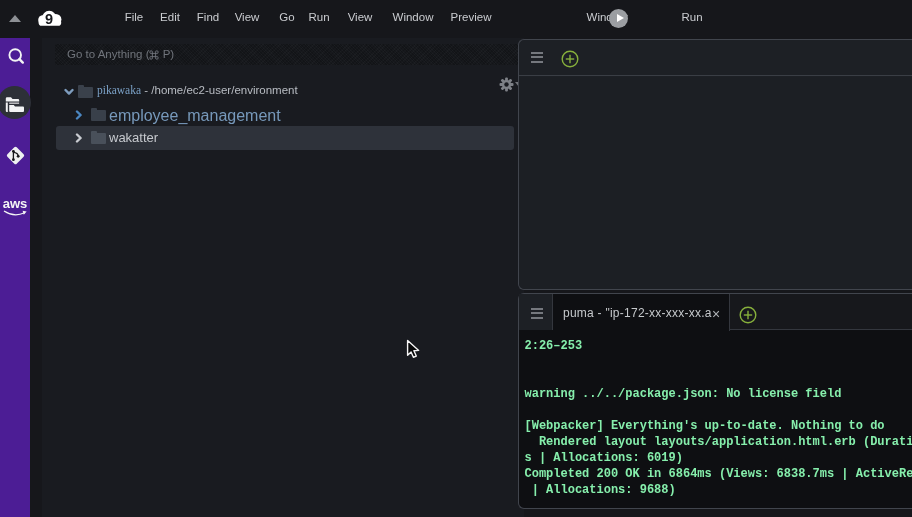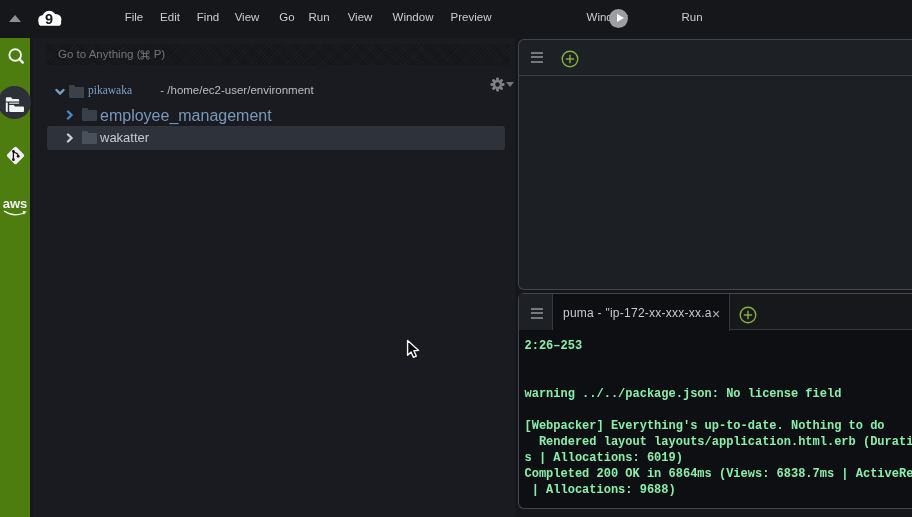--- a/index.html
+++ b/index.html
@@ -31,21 +31,21 @@
   <span class="menu" style="left:312px;">View</span>
   <span class="menu" style="left:365px;">Window</span>
   <span class="menu" style="left:423px;">Preview</span>
   <span class="menu" style="left:559px;">Window</span>
 
   <div class="abs" style="left:609px;top:9px;width:19px;height:19px;border-radius:50%;background:#9b9ea2;"></div>
   <div class="abs" style="left:617px;top:14px;width:0;height:0;border-top:4.5px solid transparent;border-bottom:4.5px solid transparent;border-left:7px solid #fff;"></div>
   <span class="menu" style="left:644px;">Run</span>
 </div>
 
-<div class="abs" id="iconstrip" style="left:0;top:38px;width:30px;height:479px;background:#4d7c0f;">
+<div class="abs" id="iconstrip" style="left:0;top:38px;width:30px;height:479px;background:#4c1d95;">
 
   <svg class="abs" style="left:7px;top:9px;" width="18" height="18" viewBox="0 0 18 18">
     <circle cx="8.2" cy="8" r="5.8" fill="none" stroke="#f2f3f4" stroke-width="1.9"></circle>
     <line x1="12.4" y1="12.2" x2="15.8" y2="15.6" stroke="#f2f3f4" stroke-width="2.4" stroke-linecap="round"></line>
   </svg>
 
   <div class="abs" style="left:-2px;top:48px;width:33px;height:33px;border-radius:50%;background:#2d3037;"></div>
   <svg class="abs" style="left:4.5px;top:58px;" width="20" height="17" viewBox="0 0 20 17">
     <path d="M0.8 2.6 Q0.8 1.3 2.1 1.3 L6 1.3 L7.5 3 L13 3 Q14.2 3 14.2 4.2 L14.2 5.6 L0.8 5.6 Z" fill="#f2f3f4"></path>
     <path d="M0.8 6.6 L2.8 6.6 L2.8 16 L1.8 16 Q0.8 16 0.8 15 Z" fill="#f2f3f4"></path>
@@ -62,21 +62,21 @@
     <circle cx="13.2" cy="11.3" r="1.4" fill="#16171b"></circle>
   </svg>
 
   <div class="abs" style="left:0;top:158px;width:30px;text-align:center;color:#f4f5f5;font-size:13px;font-weight:bold;">aws</div>
   <svg class="abs" style="left:3px;top:172px;" width="25" height="8" viewBox="0 0 25 8">
     <path d="M1 1 Q11 7.5 21.5 2.8" fill="none" stroke="#f4f5f5" stroke-width="1.2"></path>
     <path d="M19.6 0.8 L23.6 1.4 L20.8 4.8 Z" fill="#f4f5f5"></path>
   </svg>
 </div>
 
-<div class="abs" id="filepanel" style="left:33px;top:38px;width:482px;height:479px;background:#191b20;">
+<div class="abs" id="filepanel" style="left:42px;top:38px;width:482px;height:479px;background:#191b20;">
 
   <div class="abs" style="left:13px;top:6px;width:464px;height:21px;background:#17191d;background-image:repeating-linear-gradient(45deg,rgba(0,0,0,0.2) 0 1px,transparent 1px 2px),repeating-linear-gradient(135deg,rgba(255,255,255,0.022) 0 1px,transparent 1px 3px);border-radius:2px;color:#70747b;font-size:11.5px;line-height:21px;padding-left:12px;">Go to Anything (<svg width="10" height="10" viewBox="0 0 14 14" style="vertical-align:-1.5px;">
         <g fill="none" stroke="#70747b" stroke-width="1.3">
           <rect x="4.7" y="4.7" width="4.6" height="4.6"></rect>
           <circle cx="3" cy="3" r="1.9"></circle>
           <circle cx="11" cy="3" r="1.9"></circle>
           <circle cx="3" cy="11" r="1.9"></circle>
           <circle cx="11" cy="11" r="1.9"></circle>
         </g>
       </svg> P)</div>
@@ -96,21 +96,21 @@
   <div class="abs" style="left:14px;top:87.5px;width:458px;height:24px;background:#2e323a;border-radius:3px;"></div>
 
   <svg class="abs" style="left:22px;top:50px;" width="10" height="8" viewBox="0 0 10 8">
       <path d="M1.5 2 L5 5.6 L8.5 2" fill="none" stroke="#7e9dbe" stroke-width="2.4" stroke-linecap="round" stroke-linejoin="round"></path>
     </svg>
   <div class="abs folder" style="left:36px;top:49px;">
       <div style="width:15px;height:11px;background:#3a414b;border-radius:1px;position:relative;">
         <div style="position:absolute;left:0;top:-2px;width:6px;height:3px;background:#3a414b;border-radius:1px 1px 0 0;"></div>
       </div>
     </div>
-  <div class="abs" style="left:55px;top:46px;font-size:11.5px;white-space:nowrap;"><span style="color:#7ba1c6;font-family:Liberation Serif, serif;">pikawaka</span><span style="color:#b9bdc3;padding-left:25px;"> - /home/ec2-user/environment</span></div>
+  <div class="abs" style="left:55px;top:46px;font-size:11.5px;white-space:nowrap;"><span style="color:#7ba1c6;font-family:Liberation Serif, serif;">pikawaka</span><span style="color:#b9bdc3;"> - /home/ec2-user/environment</span></div>
 
   <svg class="abs" style="left:33px;top:72px;" width="8" height="10" viewBox="0 0 8 10">
       <path d="M2 1.5 L5.6 5 L2 8.5" fill="none" stroke="#4b87c2" stroke-width="2.4" stroke-linecap="round" stroke-linejoin="round"></path>
     </svg>
   <div class="abs folder" style="left:49px;top:72px;">
       <div style="width:15px;height:11px;background:#39404a;border-radius:1px;position:relative;">
         <div style="position:absolute;left:0;top:-2px;width:6px;height:3px;background:#39404a;border-radius:1px 1px 0 0;"></div>
       </div>
     </div>
   <div class="abs" style="left:67px;top:69px;font-size:16px;color:#7799bb;white-space:nowrap;">employee_management</div>

